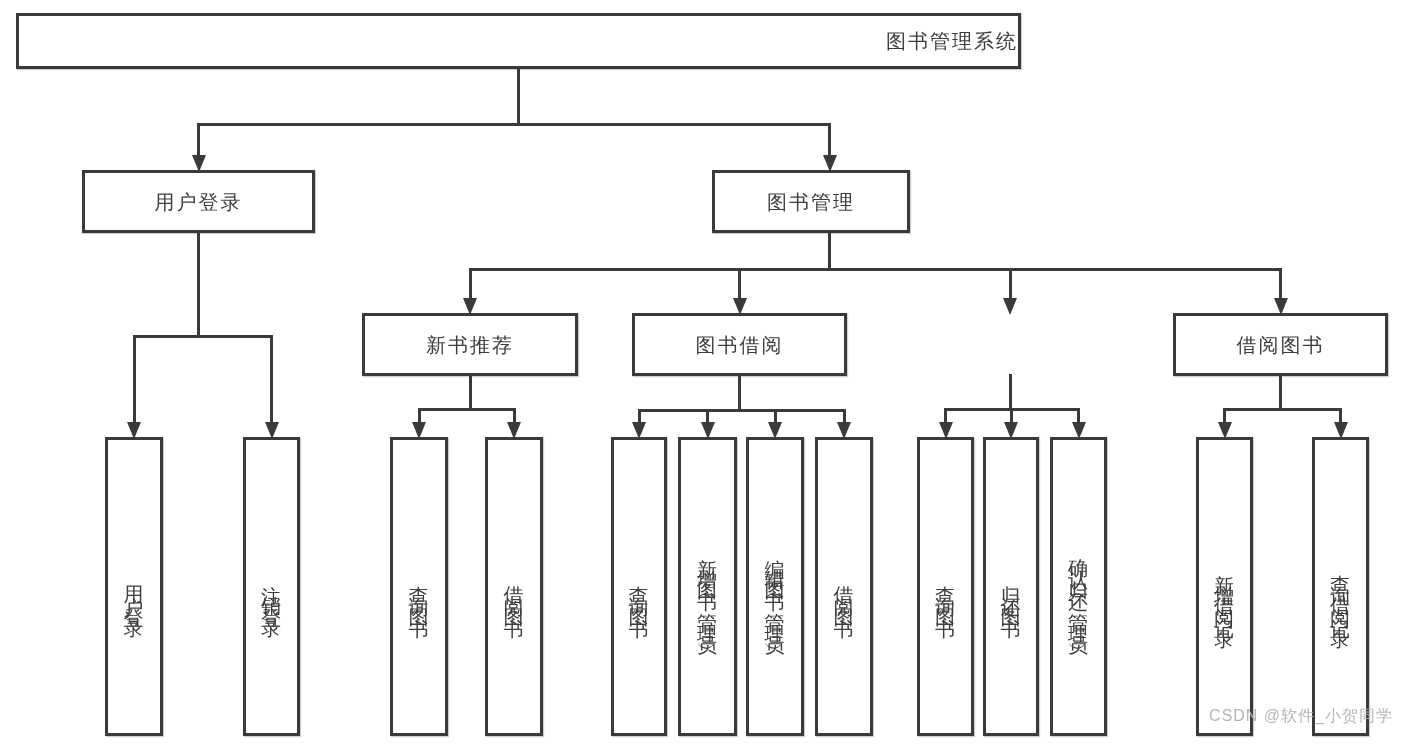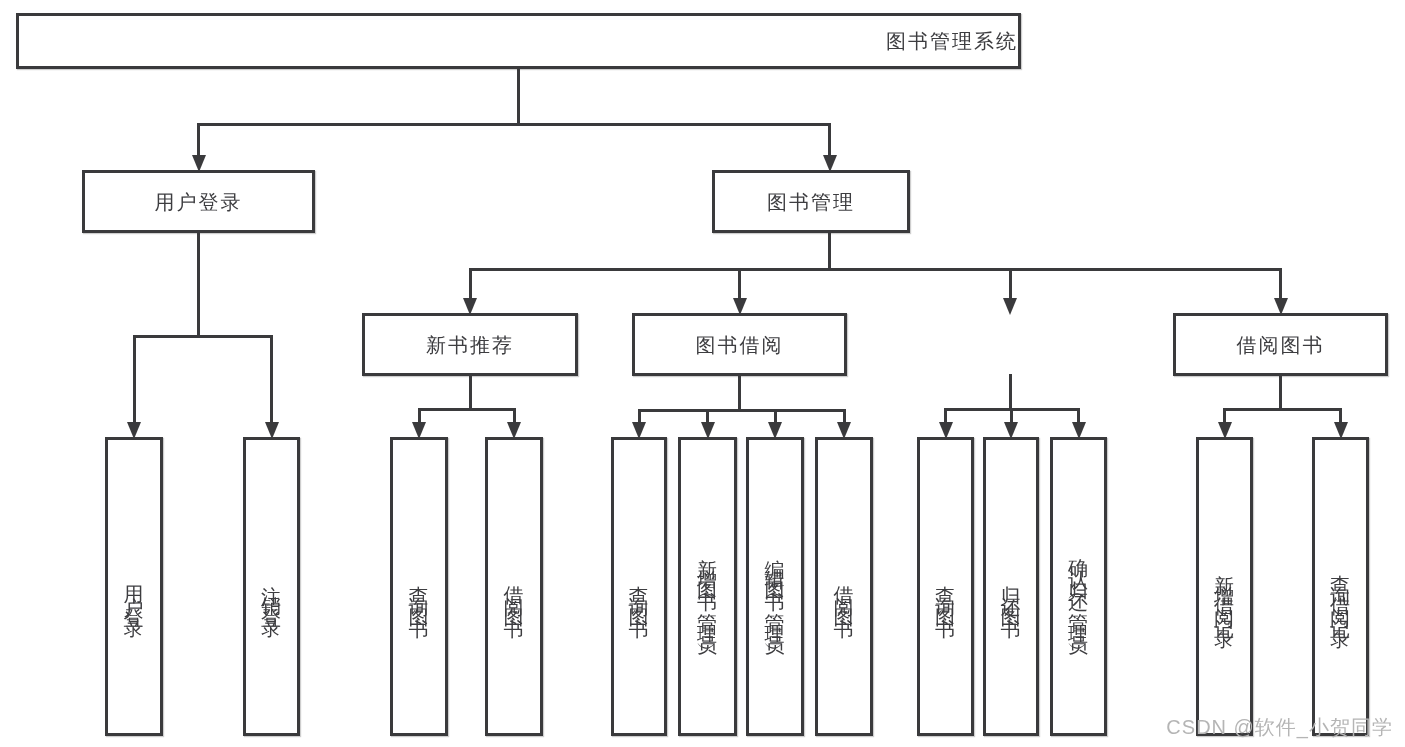--- a/index.html
+++ b/index.html
@@ -51,22 +51,22 @@
     width: 0;
     height: 0;
     border-left: 7px solid transparent;
     border-right: 7px solid transparent;
     border-top: 17px solid #3a3a3c;
     z-index: 1;
   }
   #watermark {
     position: absolute;
     right: 12px;
-    bottom: 6px;
-    font-size: 20px;
+    bottom: 20px;
+    font-size: 16px;
     letter-spacing: 1px;
     color: #b5b5b5;
     z-index: 5;
     white-space: nowrap;
   }
 </style>
 </head>
 <body>
 
 <div id="stage">

